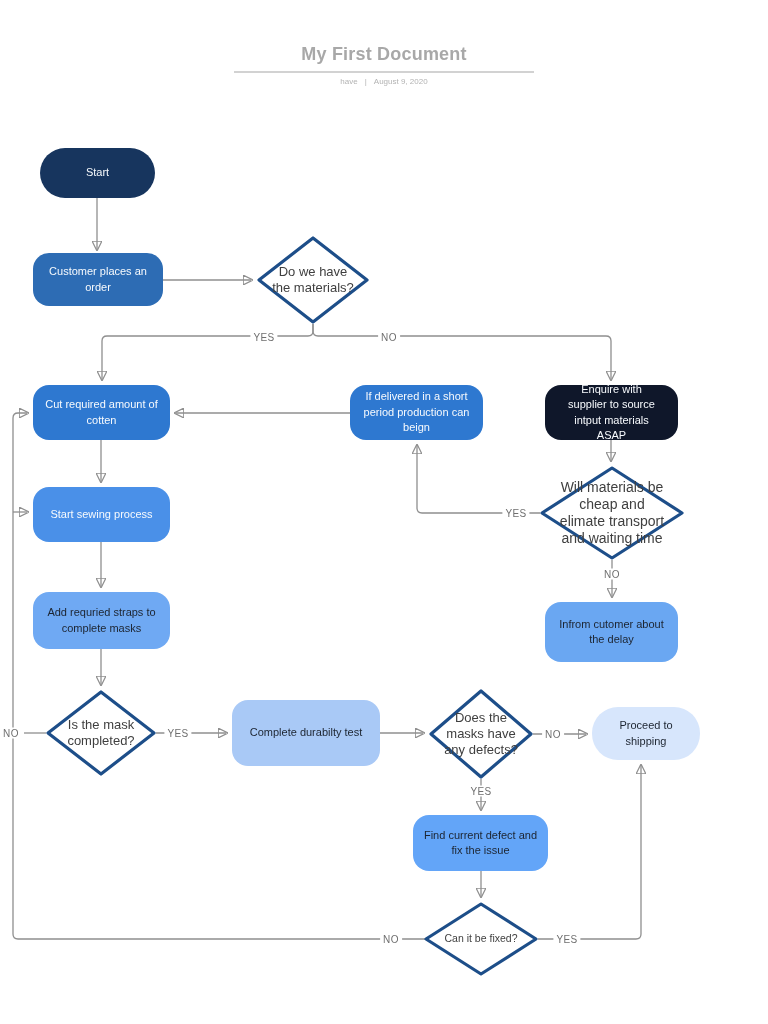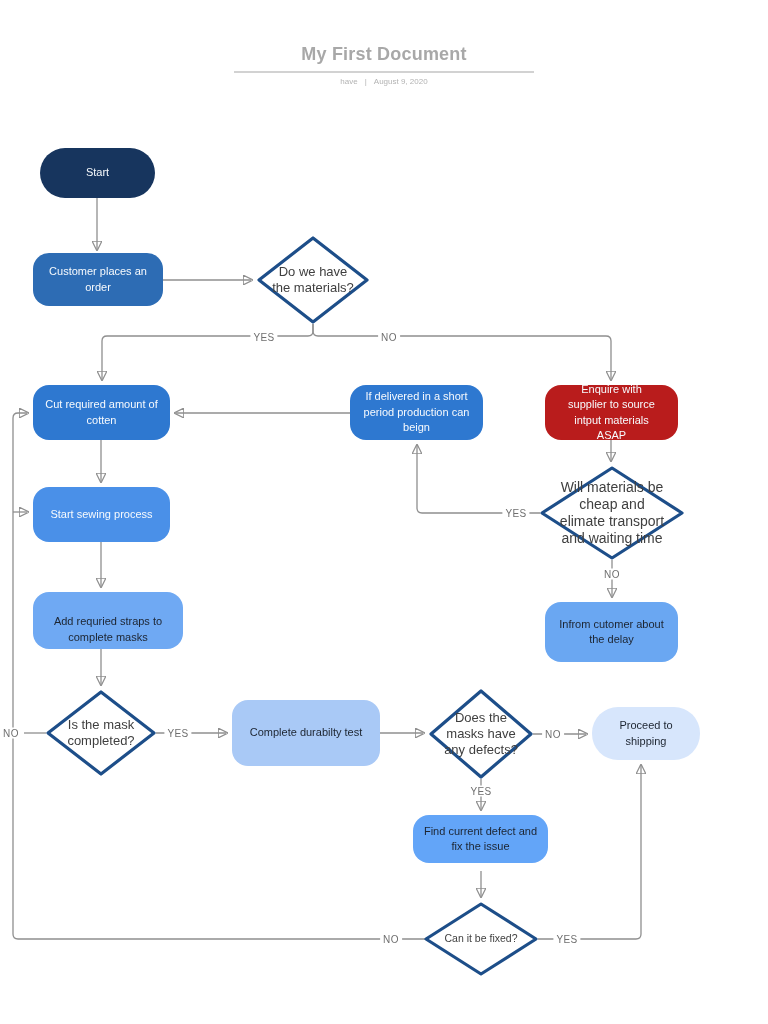--- a/index.html
+++ b/index.html
@@ -35,27 +35,27 @@
   }
   .txt-white { color:#f7fafd; }
   .txt-dark  { color:#1c2430; }
 
   .stadium { border-radius:26px; }
 
   #n-start        { left:40px;  top:148px; width:115px; height:50px;  background:#17355e; }
   #n-customer     { left:33px;  top:253px; width:130px; height:53px;  background:#2d6cb4; }
   #n-cut          { left:33px;  top:385px; width:137px; height:55px;  background:#2e78d0; }
   #n-delivered    { left:350px; top:385px; width:133px; height:55px;  background:#2e78d0; }
-  #n-enquire      { left:545px; top:385px; width:133px; height:55px;  background:#b91c1c; padding:4px 17px; }
+  #n-enquire      { left:545px; top:385px; width:133px; height:55px;  background:#0f172a; padding:4px 17px; }
   #n-sewing       { left:33px;  top:487px; width:137px; height:55px;  background:#4a90e8; }
-  #n-straps       { left:33px;  top:592px; width:150px; height:57px;  background:#6fa9f3;align-items:flex-end; }
+  #n-straps       { left:33px;  top:592px; width:137px; height:57px;  background:#6fa9f3; }
   #n-inform       { left:545px; top:602px; width:133px; height:60px;  background:#6aa7f2; }
   #n-durability   { left:232px; top:700px; width:148px; height:66px;  background:#a9c9f6; padding:4px 6px; }
   #n-shipping     { left:592px; top:707px; width:108px; height:53px;  background:#d7e6fc; }
-  #n-finddefect   { left:413px; top:815px; width:135px; height:48px;  background:#63a5f8; }
+  #n-finddefect   { left:413px; top:815px; width:135px; height:56px;  background:#63a5f8; }
 
   
   .diamond { position:absolute; }
   .diamond svg { position:absolute; left:0; top:0; }
   .diamond .dtext {
     position:absolute; inset:0; display:flex; align-items:center; justify-content:center;
     text-align:center; font-size:13px; line-height:1.25; color:#3f3f3f;
   }
   #d-materials { left:257px; top:236px; width:112px; height:88px; }
   #d-materials .dtext { padding:0 13px; }

